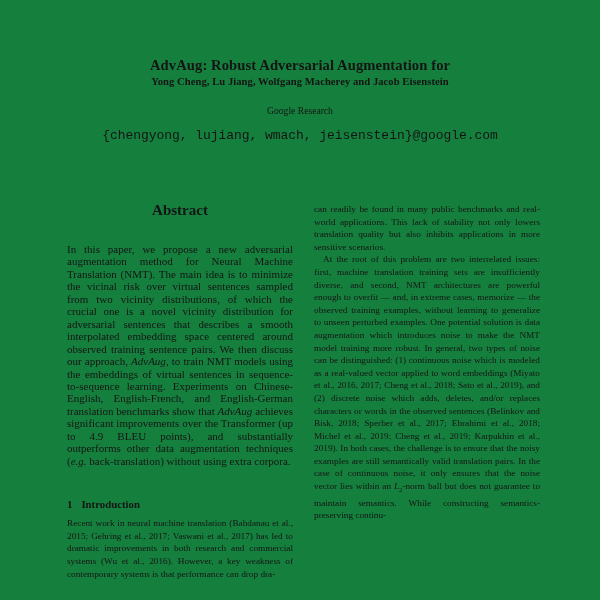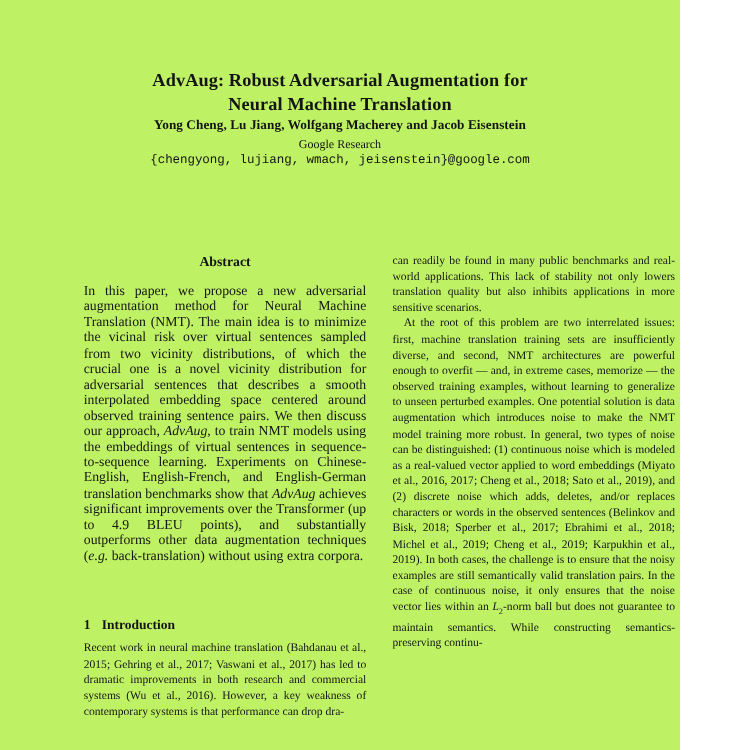--- a/index.html
+++ b/index.html
@@ -10,23 +10,23 @@
   body {
     width: 600px;
     height: 600px;
     overflow: hidden;
     font-family: "Liberation Serif", "DejaVu Serif", serif;
     color: #141414;
     -webkit-font-smoothing: antialiased;
   }
   .page {
     position: relative;
-    width: 544px;
+    width: 600px;
     height: 600px;
-    background: #bef264;
+    background: #15803d;
   }
 
   
   .titleblock {
     padding-top: 56px;
     text-align: center;
   }
   .paper-title {
     font-size: 14.6px;
     font-weight: bold;
@@ -37,28 +37,28 @@
   }
   .paper-title .tline { display: block; }
 
   .authors {
     font-size: 10.6px;
     font-weight: bold;
     line-height: 14px;
     letter-spacing: 0.05px;
   }
   .affiliation {
-    margin-top: 1px;
+    margin-top: 15px;
     font-size: 9.6px;
     line-height: 13px;
   }
   .emails {
-    margin-top: 0;
+    margin-top: 12px;
     font-family: "Liberation Mono", "DejaVu Sans Mono", monospace;
-    font-size: 10px;
+    font-size: 13px;
     line-height: 13px;
     letter-spacing: -0.05px;
   }
 
   
   .columns {
     position: absolute;
     top: 203px;
     left: 0;
     width: 600px;
@@ -73,23 +73,23 @@
   .section-head {
     font-size: 10.8px;
     font-weight: bold;
     margin: 0 0 6px 0;
     line-height: 14px;
   }
   .section-head .num { margin-right: 9px; }
 
   .abstract-head {
     text-align: center;
-    font-size: 11px;
+    font-size: 15px;
     font-weight: bold;
-    margin: 0 0 10px 0;
+    margin: 0 0 26px 0;
     line-height: 14px;
   }
 
   .abstract-body {
     margin: 0 0;
     font-size: 11px;
     line-height: 12.45px;
     text-align: justify;
     text-justify: inter-word;
     hyphens: manual;
@@ -98,35 +98,34 @@
   p.para {
     margin: 0;
     font-size: 9.25px;
     line-height: 12.6px;
     text-align: justify;
     text-justify: inter-word;
     hyphens: manual;
   }
   p.para + p.para { text-indent: 9px; }
 
-  .intro-head { margin-top: 42px; }
+  .intro-head { margin-top: 30px; }
 
   i, .it { font-style: italic; }
   .mathvar { font-style: italic; font-family: "Liberation Serif", serif; }
   sub { font-size: 0.72em; }
 </style>
 </head>
 <body>
 
 <div class="page">
 
   <div class="titleblock">
     <h1 class="paper-title">
       <span class="tline">AdvAug:  Robust Adversarial Augmentation for</span>
-      <span class="tline">Neural Machine Translation</span>
     </h1>
     <div class="authors">Yong Cheng, Lu Jiang, Wolfgang Macherey and Jacob Eisenstein</div>
     <div class="affiliation">Google Research</div>
     <div class="emails">{chengyong, lujiang, wmach, jeisenstein}@google.com</div>
   </div>
 
   <div class="columns">
 
     <div class="col col-left">
 

